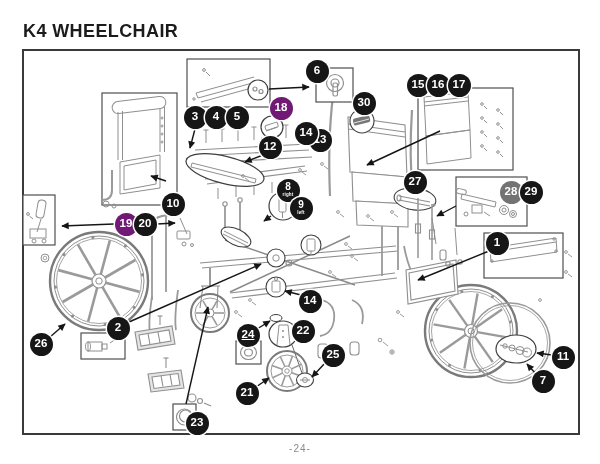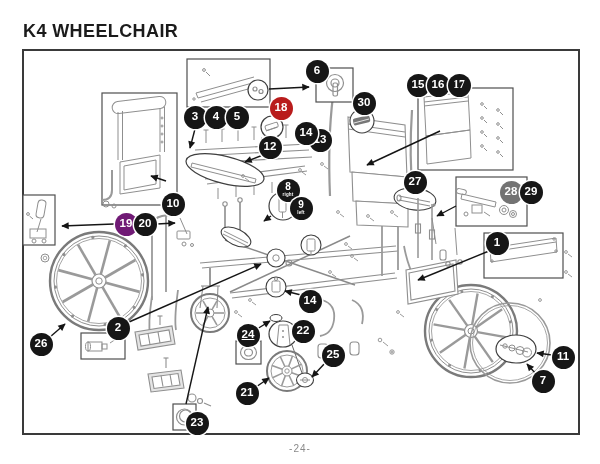--- a/index.html
+++ b/index.html
@@ -570,24 +570,24 @@
       </div>
       <div class="callout" style="left: 298.5px; top: 289.5px; background: rgb(22, 22, 22); color: rgb(255, 255, 255);">
         <span class="num">14</span>
       </div>
       <div class="callout" style="left: 406.5px; top: 73.5px; background: rgb(22, 22, 22); color: rgb(255, 255, 255);">
         <span class="num">15</span>
       </div>
       <div class="callout" style="left: 426.5px; top: 73.5px; background: rgb(22, 22, 22); color: rgb(255, 255, 255); text-align: center;">
         <span class="num">16</span>
       </div>
-      <div class="callout" style="left: 447.5px; top: 73.5px; background: rgb(22, 22, 22); color: rgb(255, 255, 255); font-family: Liberation Serif, serif;">
+      <div class="callout" style="left: 447.5px; top: 73.5px; background: rgb(22, 22, 22); color: rgb(255, 255, 255);">
         <span class="num">17</span>
       </div>
-      <div class="callout" style="left: 269.5px; top: 96.5px; background: #b91c1c; color: rgb(255, 255, 255);">
+      <div class="callout" style="left: 269.5px; top: 96.5px; background: #701a75; color: rgb(255, 255, 255);">
         <span class="num">18</span>
       </div>
       <div class="callout" style="left: 114.5px; top: 212.5px; background: #701a75; color: rgb(255, 255, 255);">
         <span class="num">19</span>
       </div>
       <div class="callout" style="left: 133.5px; top: 212.5px; background: rgb(22, 22, 22); color: rgb(255, 255, 255);">
         <span class="num">20</span>
       </div>
       <div class="callout" style="left: 235.5px; top: 381.5px; background: rgb(22, 22, 22); color: rgb(255, 255, 255);">
         <span class="num">21</span>

